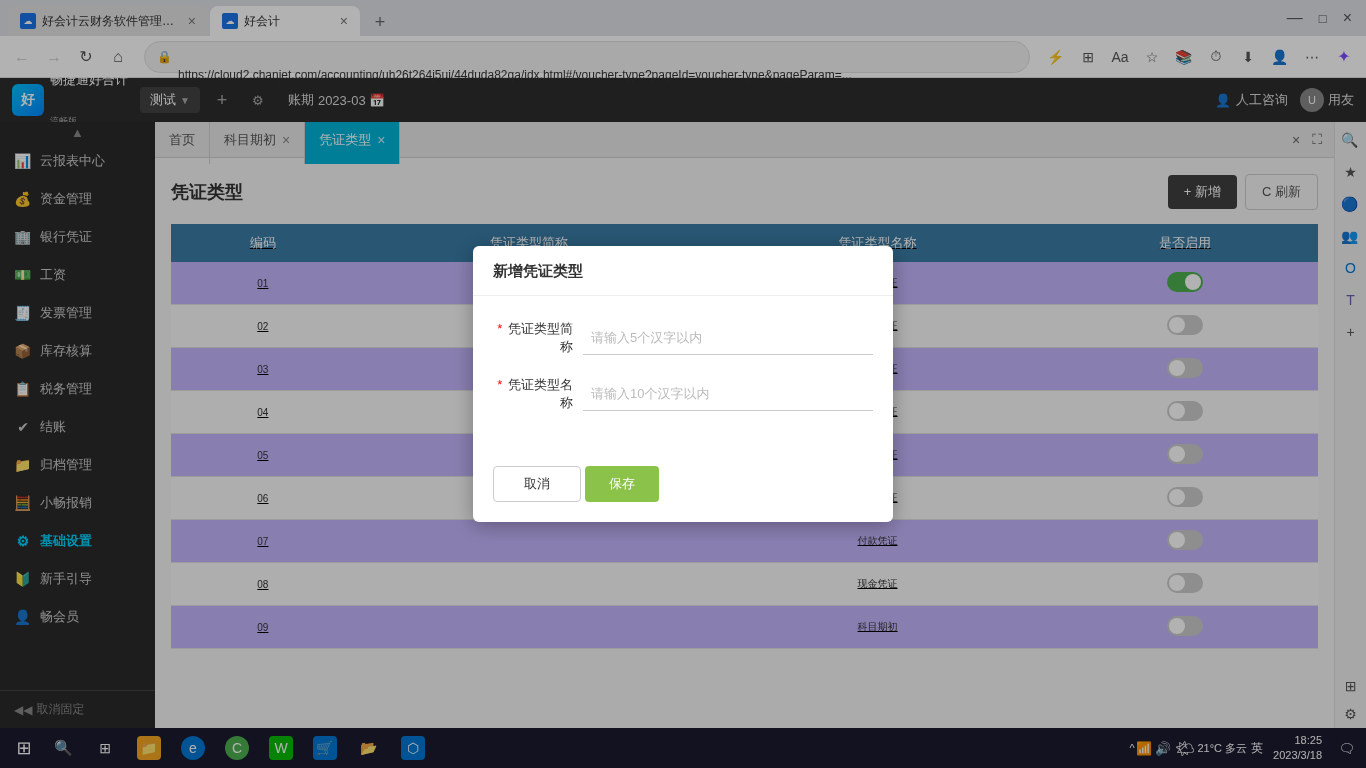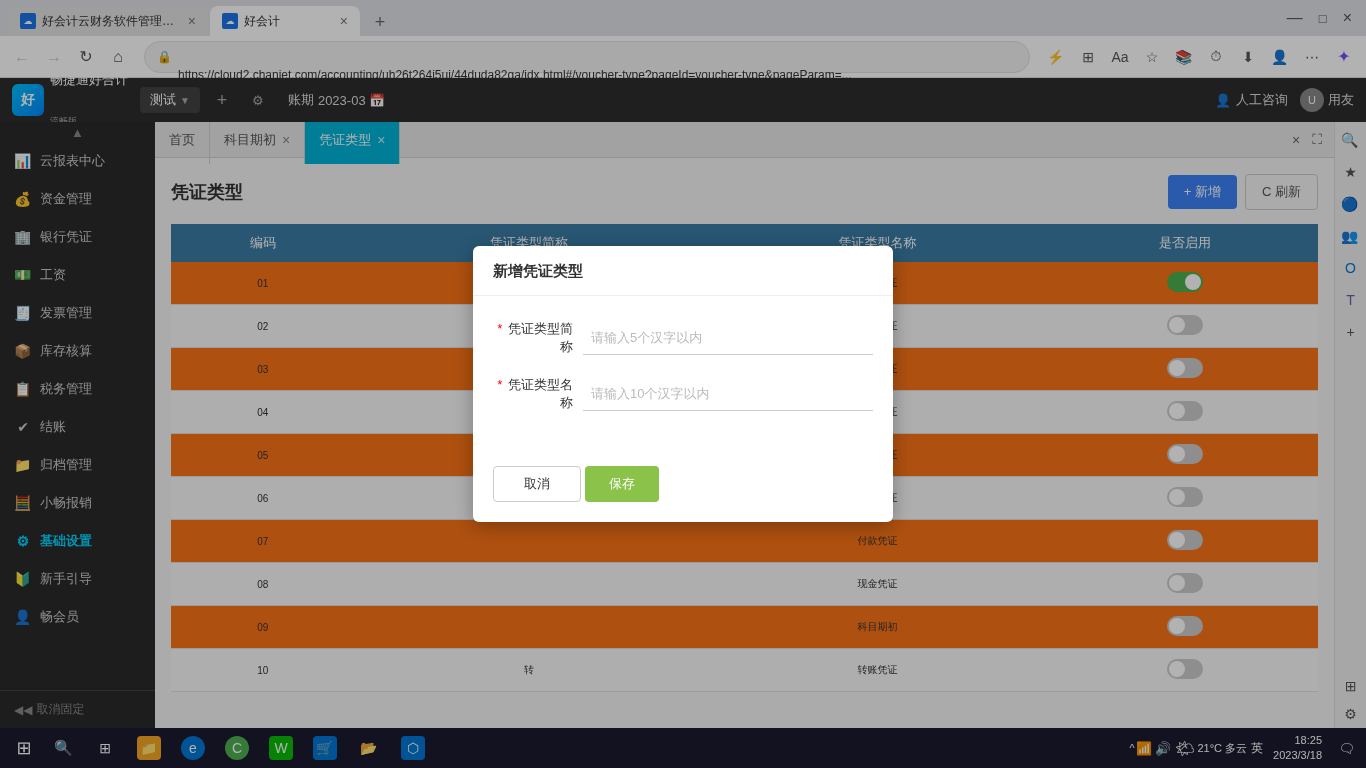--- a/index.html
+++ b/index.html
@@ -56,25 +56,25 @@
     .app-tab.active { background: #00b4d8; color: white; }
     .app-tab-close { margin-left: 6px; font-size: 14px; color: rgba(255,255,255,0.8); cursor: pointer; }
     .app-tab-close-gray { margin-left: 6px; font-size: 14px; color: #888; cursor: pointer; }
     .tab-expand-btn { margin-left: auto; display: flex; gap: 4px; padding: 0 8px; }
     .tab-expand-btn button { background: none; border: none; cursor: pointer; color: #666; font-size: 14px; padding: 2px 4px; }
 
     
     .main-content { flex: 1; padding: 16px; overflow: auto; position: relative; }
     .page-header { display: flex; align-items: center; margin-bottom: 14px; }
     .page-title { font-size: 18px; font-weight: bold; color: #333; flex: 1; }
-    .btn-new { background: #3b82f6; color: white; border: none; padding: 8px 16px; border-radius: 4px; cursor: pointer; font-size: 13px; display: flex; align-items: center; gap: 4px; }
+    .btn-new { background: #404040; color: white; border: none; padding: 8px 16px; border-radius: 4px; cursor: pointer; font-size: 13px; display: flex; align-items: center; gap: 4px; }
     .btn-refresh { background: none; border: 1px solid #ccc; color: #555; padding: 8px 16px; border-radius: 4px; cursor: pointer; font-size: 13px; display: flex; align-items: center; gap: 4px; margin-left: 8px; }
 
     
-    .data-table { width: 100%; border-collapse: collapse; background: #f97316; }
+    .data-table { width: 100%; border-collapse: collapse; background: #c4b5fd; text-decoration: underline; }
     .data-table thead tr { background: #3a7ca5; color: white; }
     .data-table thead th { padding: 10px 16px; text-align: center; font-weight: normal; font-size: 13px; }
     .data-table tbody tr { border-bottom: 1px solid #e0e0e0; }
     .data-table tbody tr:nth-child(even) { background: #f9f9f9; }
     .data-table tbody td { padding: 10px 16px; text-align: center; font-size: 10px; color: #333; }
     .toggle-on { display: inline-block; width: 36px; height: 20px; background: #4caf50; border-radius: 10px; position: relative; cursor: pointer; }
     .toggle-on::after { content: ''; position: absolute; width: 16px; height: 16px; background: white; border-radius: 50%; top: 2px; right: 2px; }
     .toggle-off { display: inline-block; width: 36px; height: 20px; background: #ccc; border-radius: 10px; position: relative; cursor: pointer; }
     .toggle-off::after { content: ''; position: absolute; width: 16px; height: 16px; background: white; border-radius: 50%; top: 2px; left: 2px; }
 
@@ -340,26 +340,20 @@
               <td></td>
               <td>现金凭证</td>
               <td><span class="toggle-off"></span></td>
             </tr>
             <tr>
               <td>09</td>
               <td></td>
               <td>科目期初</td>
               <td><span class="toggle-off"></span></td>
             </tr>
-            <tr>
-              <td>10</td>
-              <td>转</td>
-              <td>转账凭证</td>
-              <td><span class="toggle-off"></span></td>
-            </tr>
           </tbody>
       </table>
     </div>
   </div>
 
   <div class="right-panel">
     <div class="right-panel-icon">🔍</div>
     <div class="right-panel-icon">★</div>
     <div class="right-panel-icon">🔵</div>
     <div class="right-panel-icon">👥</div>

